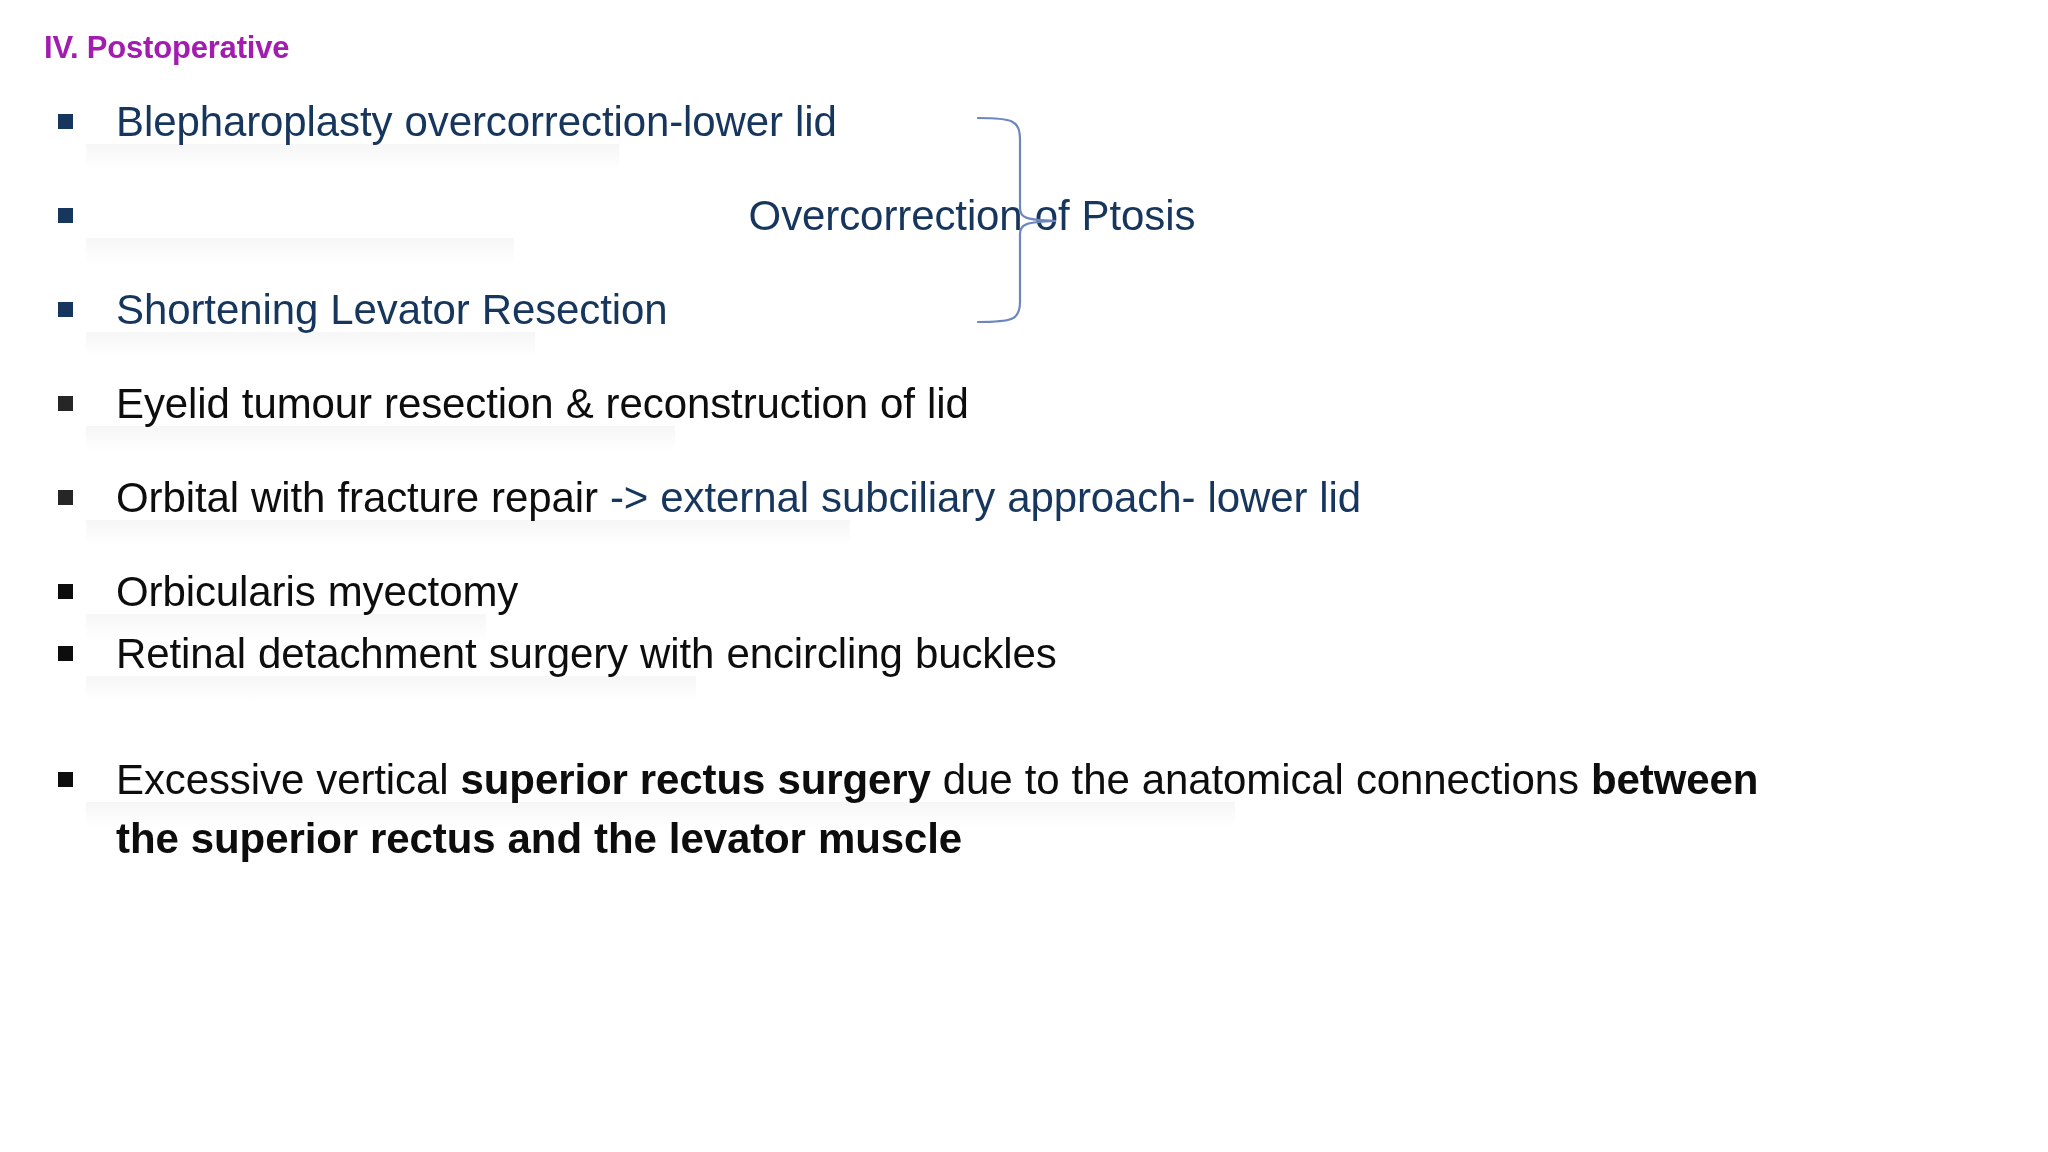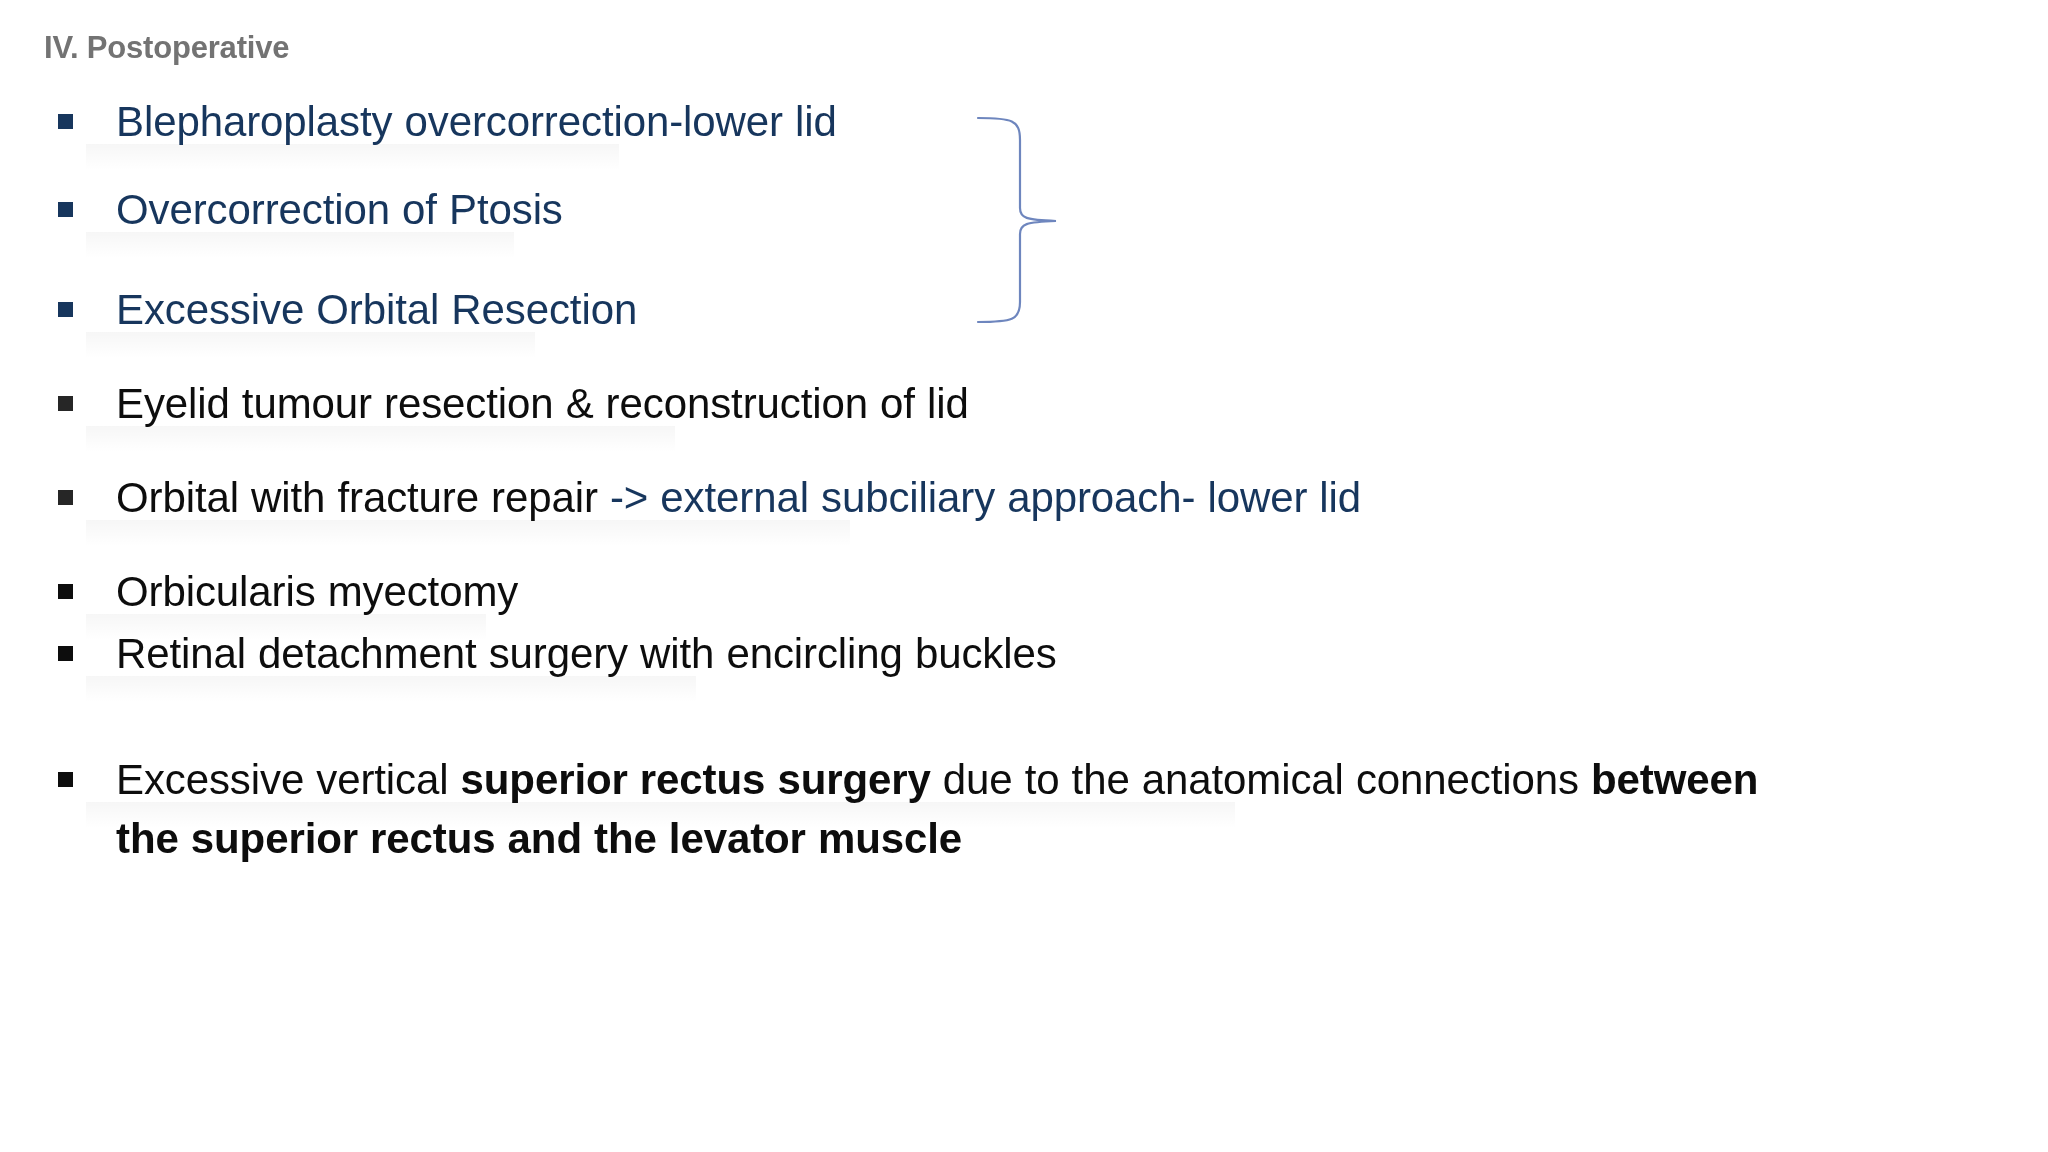--- a/index.html
+++ b/index.html
@@ -23,21 +23,21 @@
     background: #ffffff;
   }
 
   
   .slide-title {
     position: absolute;
     left: 44px;
     top: 30px;
     font-size: 31px;
     font-weight: bold;
-    color: #737373;
+    color: #a21caf;
     letter-spacing: -0.2px;
     white-space: nowrap;
   }
 
   
   .bullet-list {
     position: absolute;
     left: 0;
     top: 92px;
     width: 2048px;
@@ -109,28 +109,28 @@
 <div class="slide">
 
   <div class="slide-title">IV. Postoperative</div>
 
   <div class="bullet-list" id="bullet-list">
       <div class="bullet-row" style="position: absolute; left: 0px; top: 0px; width: 2048px;">
         <span class="bullet-marker" style="background: rgb(23, 54, 93); top: 22px;"></span>
         <span class="bullet-text"><span class="accent">Blepharoplasty overcorrection-lower lid</span></span>
         <div class="ghost-band" style="top: 52px; width: 533px;"></div>
       </div>
-      <div class="bullet-row" style="position: absolute; left: 0px; top: 88px; width: 1828px;">
+      <div class="bullet-row" style="position: absolute; left: 0px; top: 94px; width: 1828px; text-align: center;">
         <span class="bullet-marker" style="background: rgb(23, 54, 93); top: 22px;"></span>
         <span class="bullet-text"><span class="accent">Overcorrection of Ptosis</span></span>
         <div class="ghost-band" style="top: 52px; width: 428px;"></div>
       </div>
       <div class="bullet-row" style="position: absolute; left: 0px; top: 188px; width: 2048px;">
         <span class="bullet-marker" style="background: rgb(23, 54, 93); top: 22px;"></span>
-        <span class="bullet-text"><span class="accent">Excessive Orbital Resection</span></span>
+        <span class="bullet-text"><span class="accent">Shortening Levator Resection</span></span>
         <div class="ghost-band" style="top: 52px; width: 449px;"></div>
       </div>
       <div class="bullet-row" style="position: absolute; left: 0px; top: 282px; width: 2048px;">
         <span class="bullet-marker" style="background: rgb(38, 38, 38); top: 22px;"></span>
         <span class="bullet-text dark"><span>Eyelid tumour resection &amp; reconstruction of lid</span></span>
         <div class="ghost-band" style="top: 52px; width: 589px;"></div>
       </div>
       <div class="bullet-row" style="position: absolute; left: 0px; top: 376px; width: 2048px;">
         <span class="bullet-marker" style="background: rgb(38, 38, 38); top: 22px;"></span>
         <span class="bullet-text dark"><span>Orbital with fracture repair </span><span class="accent">-&gt; external subciliary approach- lower lid</span></span>

